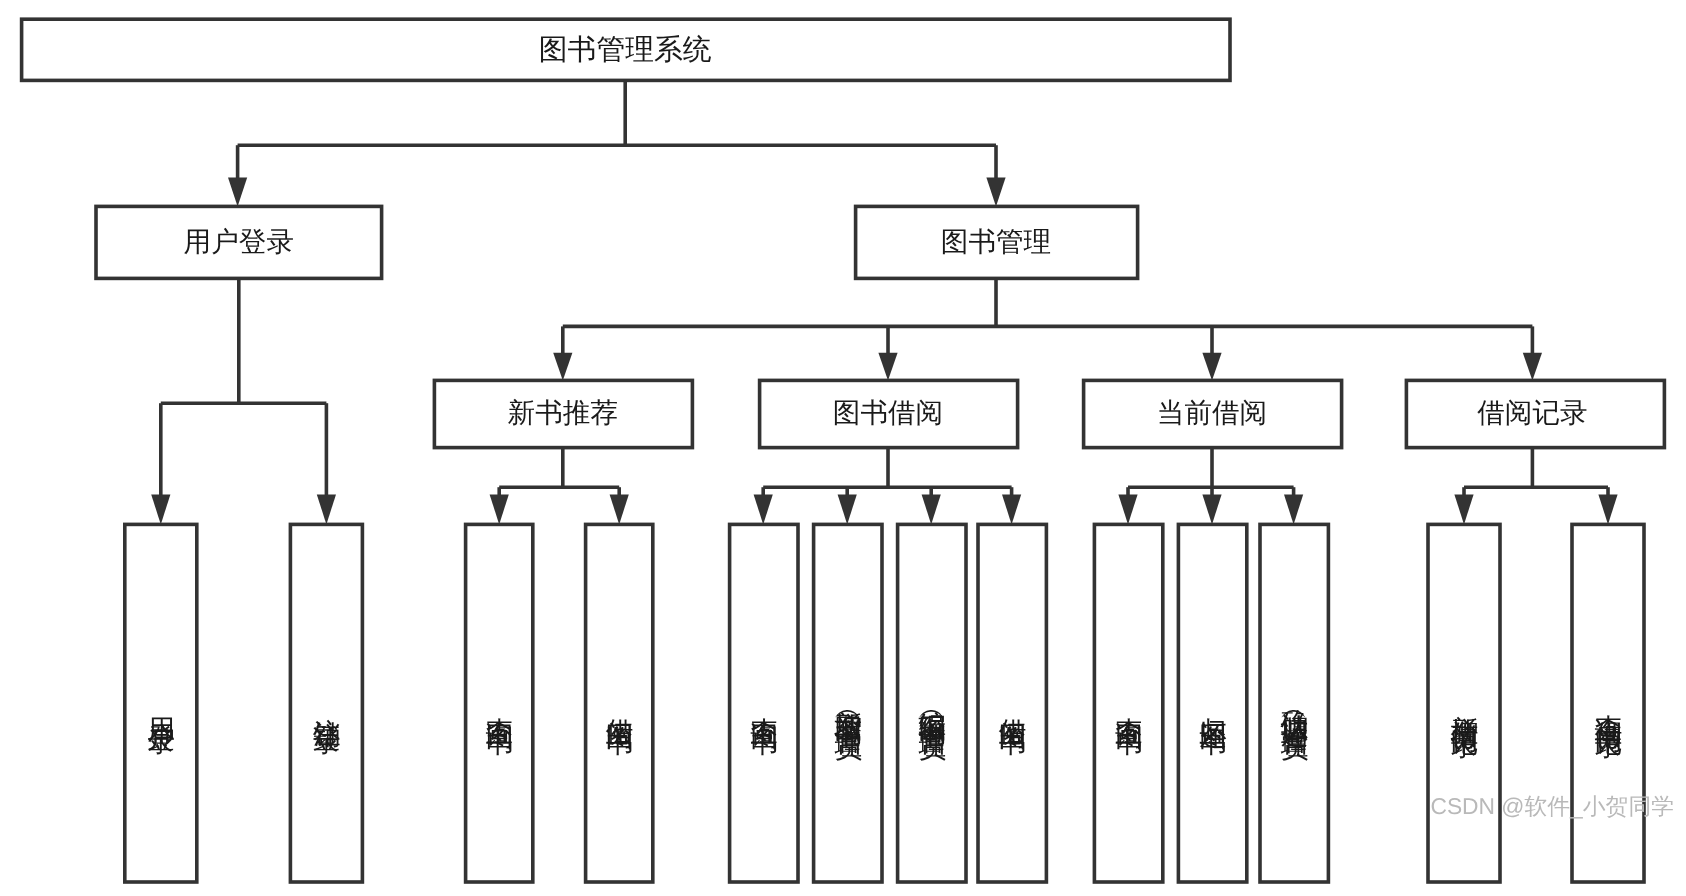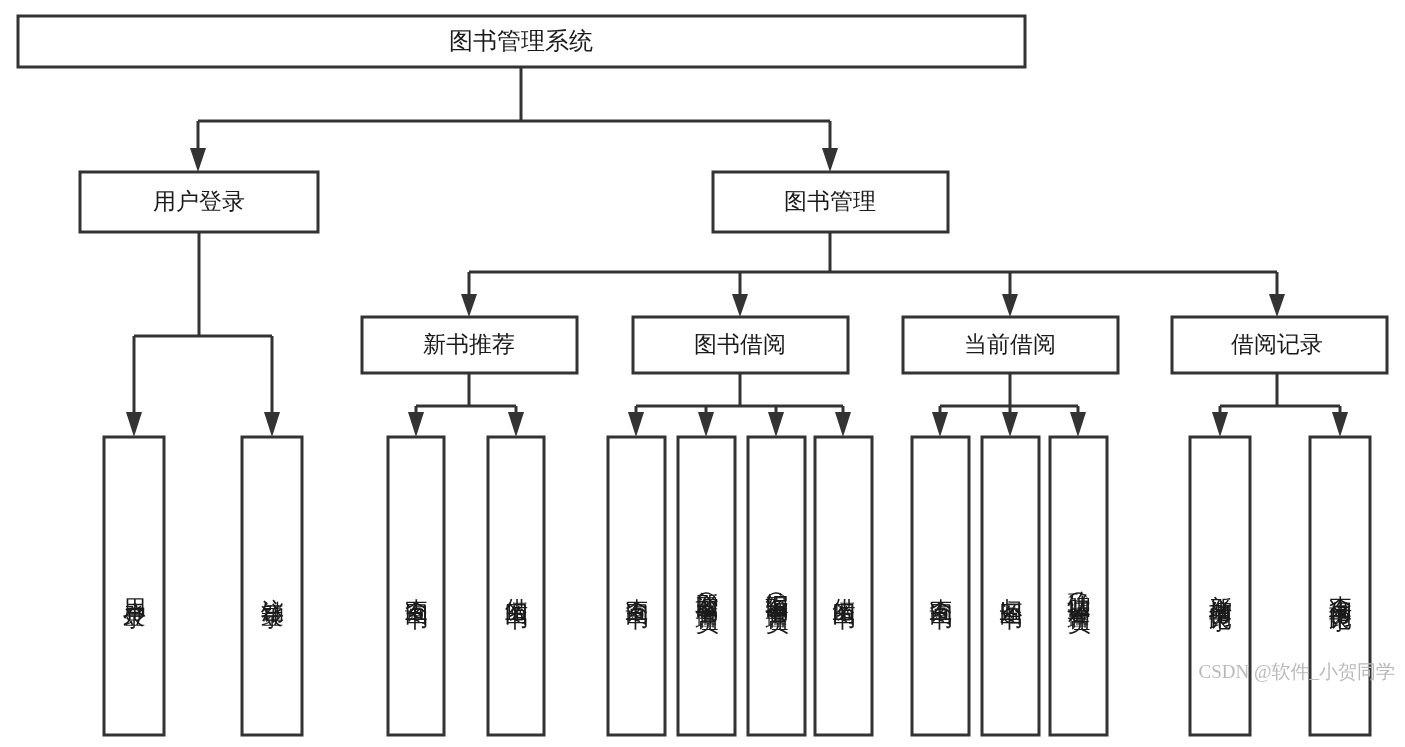--- a/index.html
+++ b/index.html
@@ -67,21 +67,21 @@
     display: flex;
     align-items: center;
     justify-content: center;
     white-space: nowrap;
     pointer-events: none;
   }
   .watermark {
     position: absolute;
     right: 10px;
     bottom: 6px;
-    font-family: Liberation Serif, serif;
+    font-family: Liberation Sans, sans-serif;
     font-size: 19px;
     color: #b9b9b9;
     white-space: nowrap;
     user-select: none;
   }
 </style>
 </head>
 <body>
 
 <div id="diagram-root">

